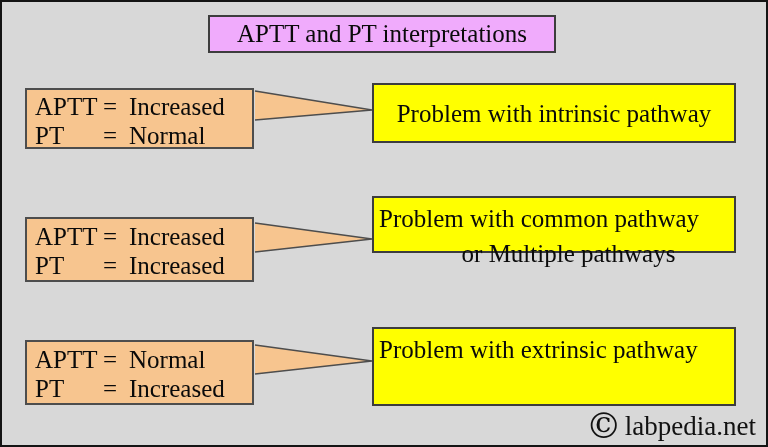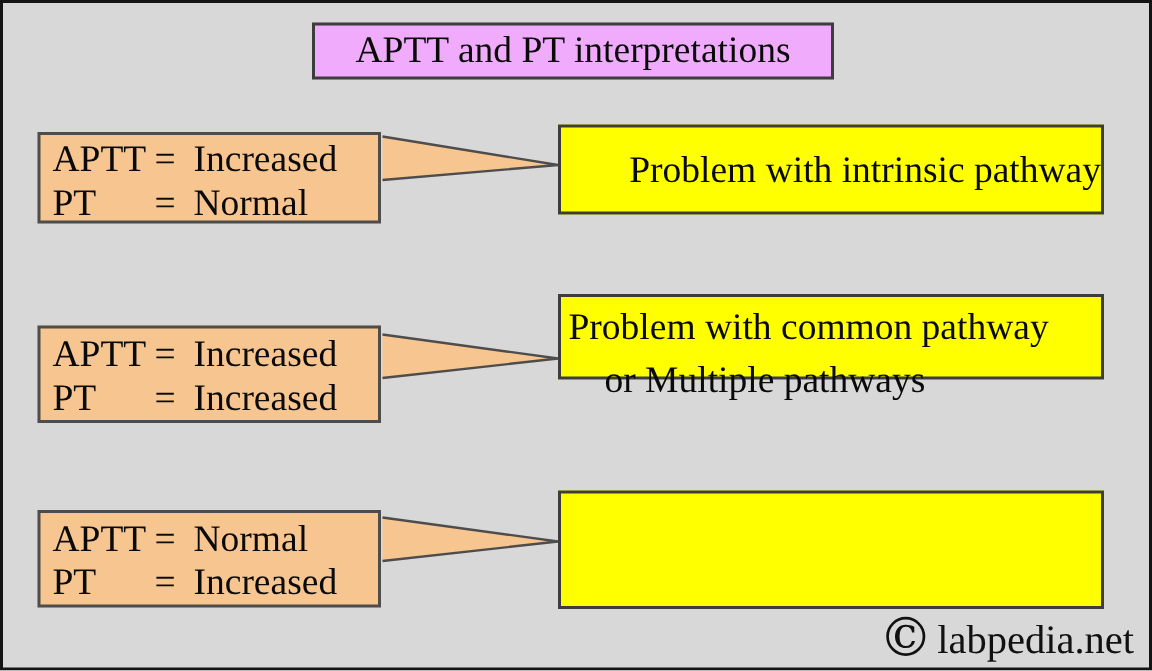--- a/index.html
+++ b/index.html
@@ -50,21 +50,21 @@
     left: 370px;
     width: 364px;
     background: #ffff00;
     border: 2px solid #3d3d3d;
     font-size: 25px;
   }
   .result-center {
     height: 100%;
     display: flex;
     align-items: center;
-    justify-content: flex-end;
+    justify-content: center;
   }
   .result-line { line-height: 35px; white-space: nowrap; }
 
   .watermark {
     position: absolute;
     right: 10px; bottom: 1px;
     display: flex;
     align-items: center;
     font-size: 27px;
     color: #111;
@@ -118,40 +118,41 @@
         <span class="cond-eq">=</span>
         <span>Increased</span>
     </div>
   </div>
   <svg class="ptr" style="left:252px; top:217px;" width="120" height="40" viewBox="0 0 120 40">
     <polygon class="ptr-fill" points="1,4 118,20 1,33"></polygon>
     <path class="ptr-stroke" d="M1,4 L118,20 L1,33"></path>
   </svg>
   <div class="result-box" style="top: 194px; height: 57px; padding: 3px 0 0 5px;">
     <div class="result-line">Problem with common pathway</div>
-    <div class="result-line" style="padding-left: 24px;">or Multiple pathways</div>
+    <div class="result-line" style="padding-left: 24px; text-align: center;">or Multiple pathways</div>
   </div>
 
   <div class="cond-box" style="top: 338px; height: 65px; padding-top: 3px;">
     <div class="cond-line">
       <span class="cond-label">APTT</span>
         <span class="cond-eq">=</span>
         <span>Normal</span>
     </div>
     <div class="cond-line">
       <span class="cond-label">PT</span>
         <span class="cond-eq">=</span>
         <span>Increased</span>
     </div>
   </div>
   <svg class="ptr" style="left:252px; top:339px;" width="120" height="40" viewBox="0 0 120 40">
     <polygon class="ptr-fill" points="1,4 118,20 1,33"></polygon>
     <path class="ptr-stroke" d="M1,4 L118,20 L1,33"></path>
   </svg>
   <div class="result-box" style="top: 325px; height: 79px; padding: 3px 0 0 5px;">
+    <div class="result-line">Problem with extrinsic pathway</div>
   </div>
 
   <div class="watermark">
     <span class="copyright-glyph">©</span>
     <span>labpedia.net</span>
   </div>
 
 </div>
 
 </body></html>

